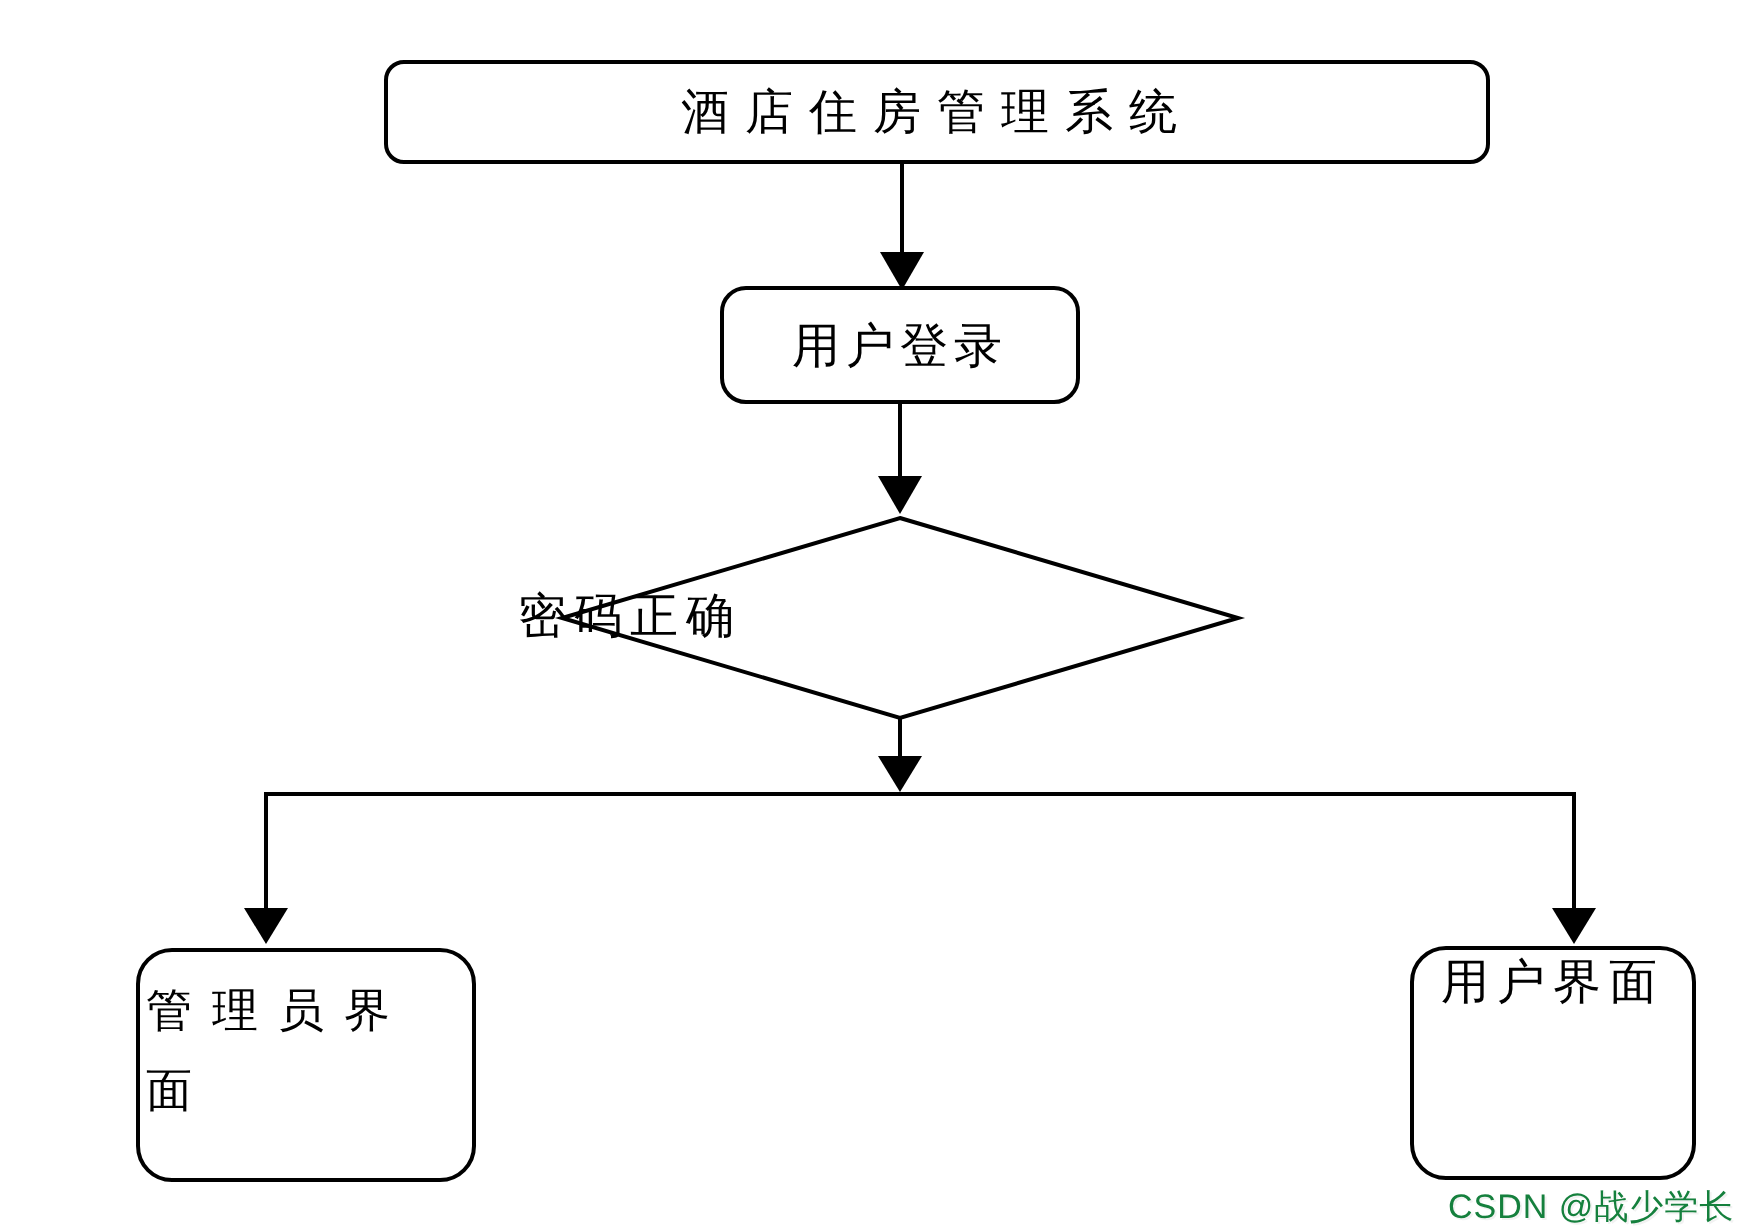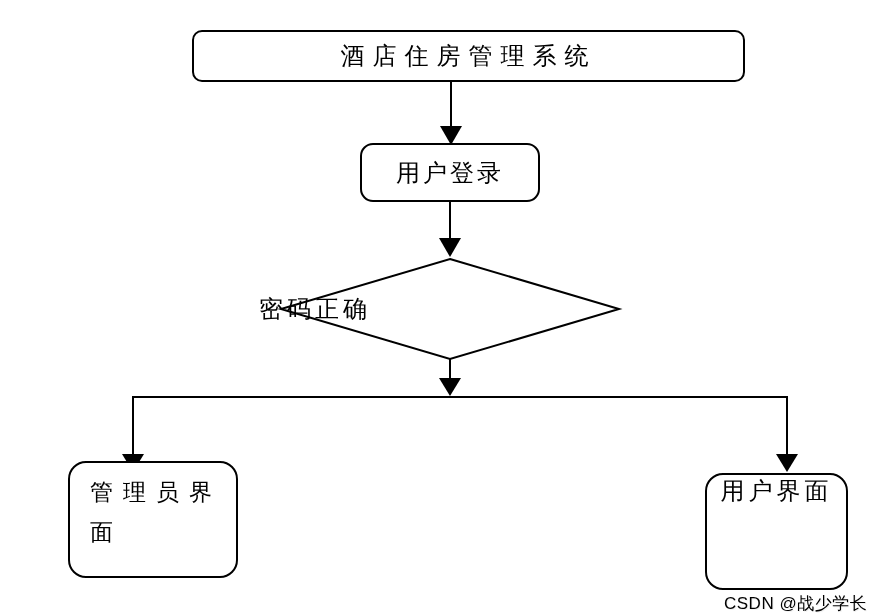--- a/index.html
+++ b/index.html
@@ -48,26 +48,26 @@
     top: 143px;
     width: 180px;
     height: 59px;
     border-width: 2.5px;
     border-radius: 13px;
     font-size: 24px;
     letter-spacing: 3px;
   }
   .node-admin {
     left: 68px;
-    top: 461px;
+    top: 474px;
     width: 170px;
     height: 117px;
     border-width: 2.5px;
     border-radius: 18px;
-    padding: 10px 0 0 20px;
+    padding: 10px 0 0 3px;
     font-size: 23px;
     letter-spacing: 10px;
     line-height: 40px;
   }
   .node-admin .wrap-label {
     display: inline-block;
     width: 142px;
   }
   .node-user {
     left: 705px;
@@ -93,21 +93,21 @@
     letter-spacing: 4px;
     transform: translateX(-22px);
   }
   .watermark {
     position: absolute;
     left: 724px;
     top: 592px;
     font-family: "Liberation Sans", sans-serif;
     font-size: 17px;
     letter-spacing: 0.5px;
-    color: #000000;
+    color: #15803d;
     text-shadow: 1px 1px 0 #f2f2f2;
     white-space: nowrap;
   }
 </style>
 </head>
 <body>
 
 <div class="stage">
 
   <svg class="lines" viewBox="0 0 880 616">

